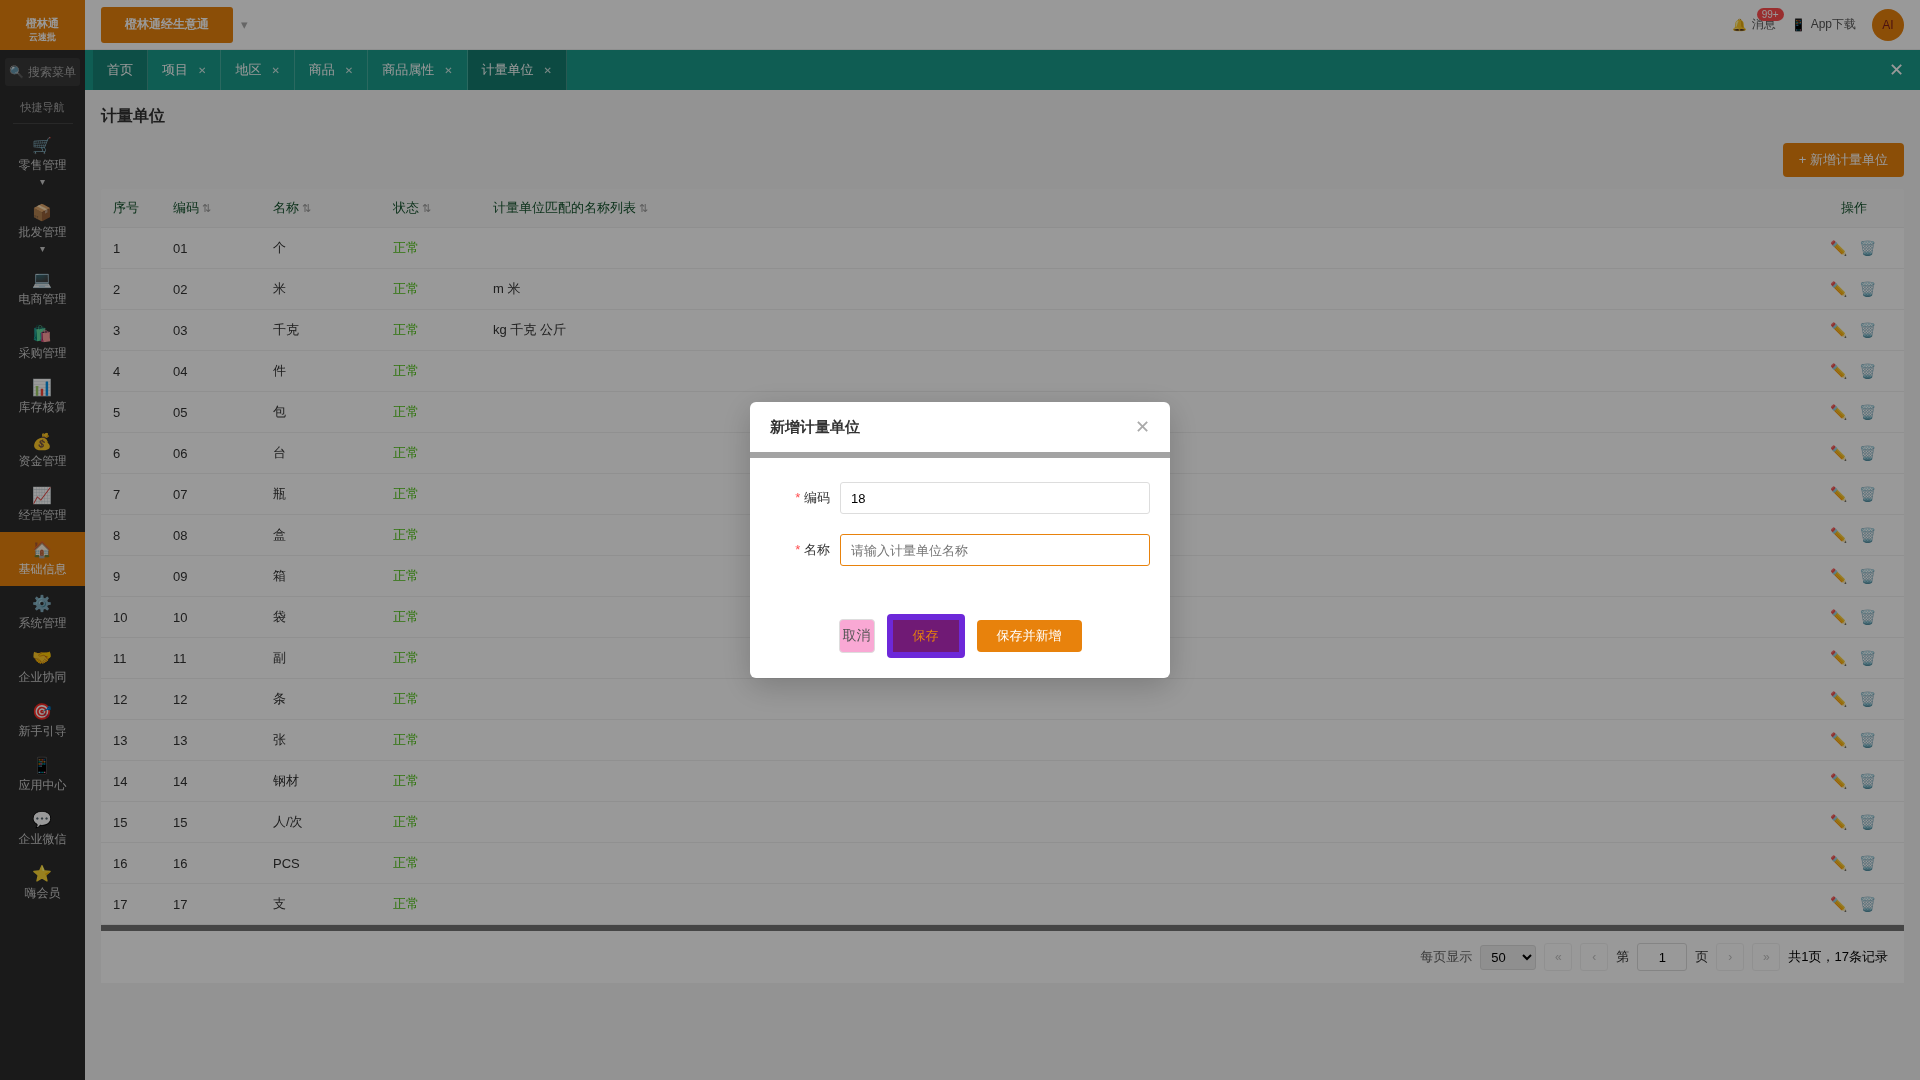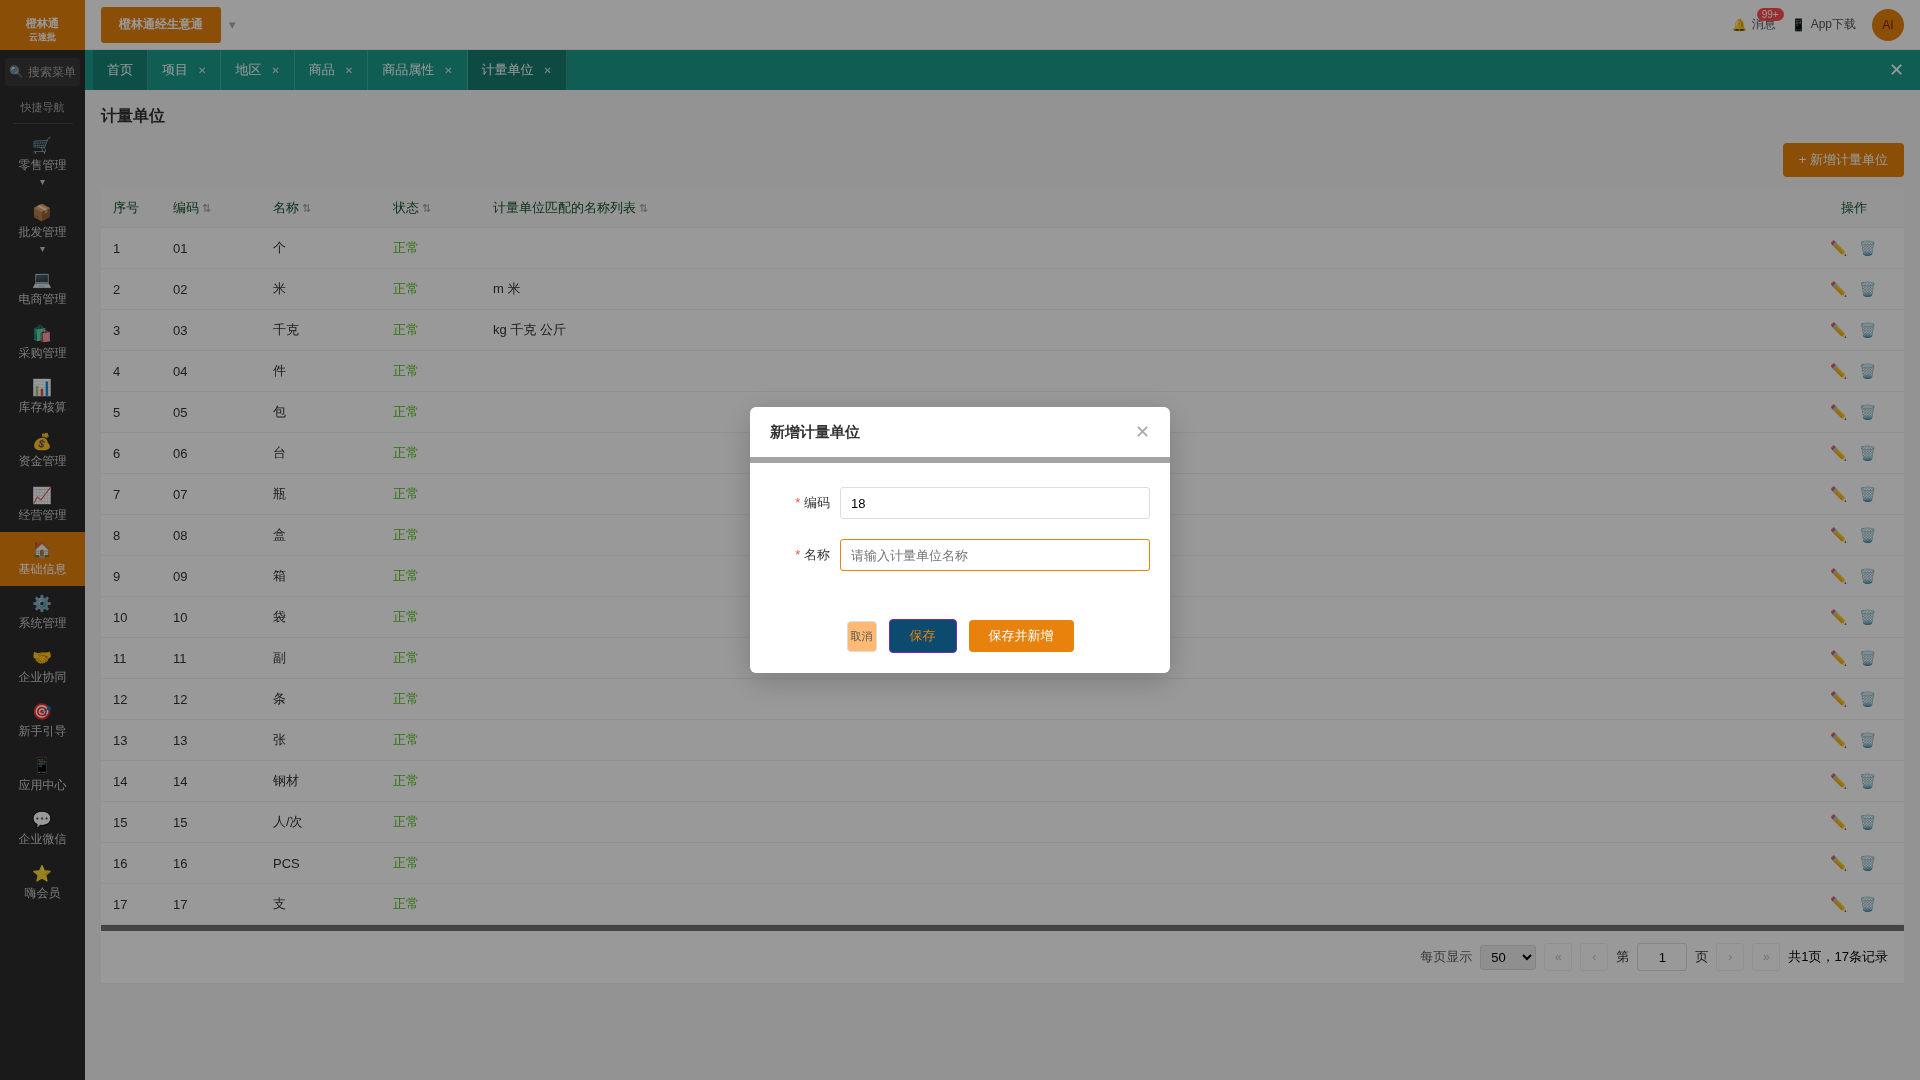--- a/index.html
+++ b/index.html
@@ -16,21 +16,21 @@
     .sidebar-item.active { background: #e8820c; color: white; }
     .sidebar-item .icon { font-size: 16px; }
     .sidebar-divider { width: 60px; height: 1px; background: #444; margin: 4px auto; }
 
     
     .main { flex: 1; display: flex; flex-direction: column; height: 1080px; }
 
     
     .topbar { height: 50px; background: white; display: flex; align-items: center; justify-content: space-between; padding: 0 16px; border-bottom: 1px solid #eee; flex-shrink: 0; }
     .topbar-left { display: flex; align-items: center; gap: 8px; }
-    .topbar-logo { width: 120px; height: 36px; background: #e8820c; border-radius: 3px; display: flex; align-items: center; justify-content: center; color: white; font-size: 13px; font-weight: bold; }
+    .topbar-logo { width: 132px; height: 36px; background: #e8820c; border-radius: 3px; display: flex; align-items: center; justify-content: center; color: white; font-size: 13px; font-weight: bold; }
     .topbar-right { display: flex; align-items: center; gap: 16px; }
     .topbar-notify { display: flex; align-items: center; gap: 4px; font-size: 12px; color: #555; cursor: pointer; position: relative; }
     .badge { background: #ff4d4f; color: white; border-radius: 10px; font-size: 10px; padding: 1px 5px; position: absolute; top: -8px; right: -8px; }
     .topbar-app { display: flex; align-items: center; gap: 4px; font-size: 12px; color: #555; cursor: pointer; }
     .topbar-avatar { width: 32px; height: 32px; background: #e8820c; border-radius: 50%; display: flex; align-items: center; justify-content: center; color: #7f1d1d; font-size: 12px; cursor: pointer; }
 
     
     .tabbar { height: 40px; background: #1a9b8a; display: flex; align-items: stretch; padding-left: 8px; flex-shrink: 0; }
     .tab { display: flex; align-items: center; padding: 0 14px; color: white; font-size: 13px; cursor: pointer; gap: 6px; border-right: 1px solid rgba(255,255,255,0.2); }
     .tab:first-child { background: rgba(0,0,0,0.15); }
@@ -78,22 +78,22 @@
     .modal-header { display: flex; align-items: center; justify-content: space-between; padding: 14px 20px; border-bottom: 6px solid #a3a3a3; }
     .modal-title { font-size: 15px; font-weight: bold; color: #333; }
     .modal-close { background: none; border: none; font-size: 18px; color: #aaa; cursor: pointer; }
     .modal-body { padding: 24px 20px 16px 20px; }
     .form-row { display: flex; align-items: center; margin-bottom: 20px; }
     .form-label { width: 70px; text-align: right; padding-right: 10px; font-size: 13px; color: #333; }
     .form-label.required::before { content: '* '; color: #ff4d4f; }
     .form-input { flex: 1; height: 32px; border: 1px solid #ddd; border-radius: 3px; padding: 0 10px; font-size: 13px; outline: none; }
     .form-input.active-border { border-color: #e8820c; }
     .modal-footer { display: flex; align-items: center; justify-content: center; padding: 12px 20px 20px 20px; gap: 12px; }
-    .btn-cancel { padding: 7px 3px; border: 1px solid #ddd; background: #fdba74; border-radius: 4px; font-size: 11px; cursor: pointer; color: #555; }
-    .btn-save { padding: 7px 20px; border: 1px solid #6d28d9; background: #0c4a6e; border-radius: 4px; font-size: 13px; cursor: pointer; color: #e8820c; text-align: right; }
+    .btn-cancel { padding: 7px 3px; border: 1px solid #ddd; background: #f9a8d4; border-radius: 4px; font-size: 14px; cursor: pointer; color: #555; }
+    .btn-save { padding: 7px 20px; border: 6px solid #6d28d9; background: #701a75; border-radius: 4px; font-size: 13px; cursor: pointer; color: #e8820c; text-align: right; }
     .btn-save-continue { padding: 7px 20px; border: none; background: #e8820c; border-radius: 4px; font-size: 13px; cursor: pointer; color: white; }
   </style>
 </head>
 <body>
 
 <div class="sidebar">
   <div class="sidebar-logo">
     <div class="sidebar-logo-inner">
       <span style="font-size:11px;font-weight:bold;margin-top:9px;">橙林通</span>
       <span style="font-size:9px;">云速批</span>

